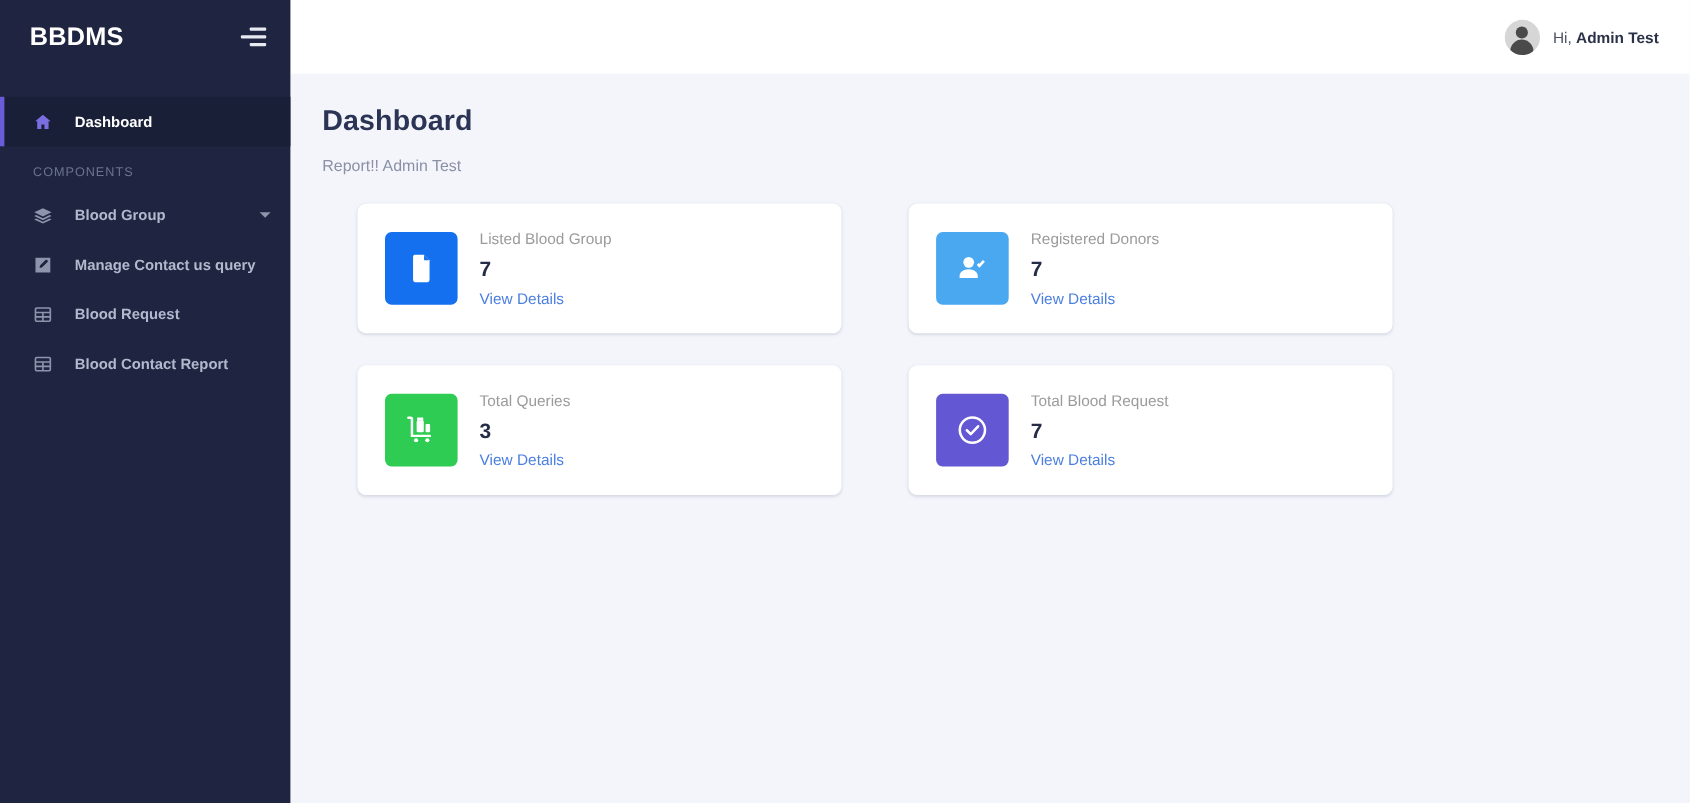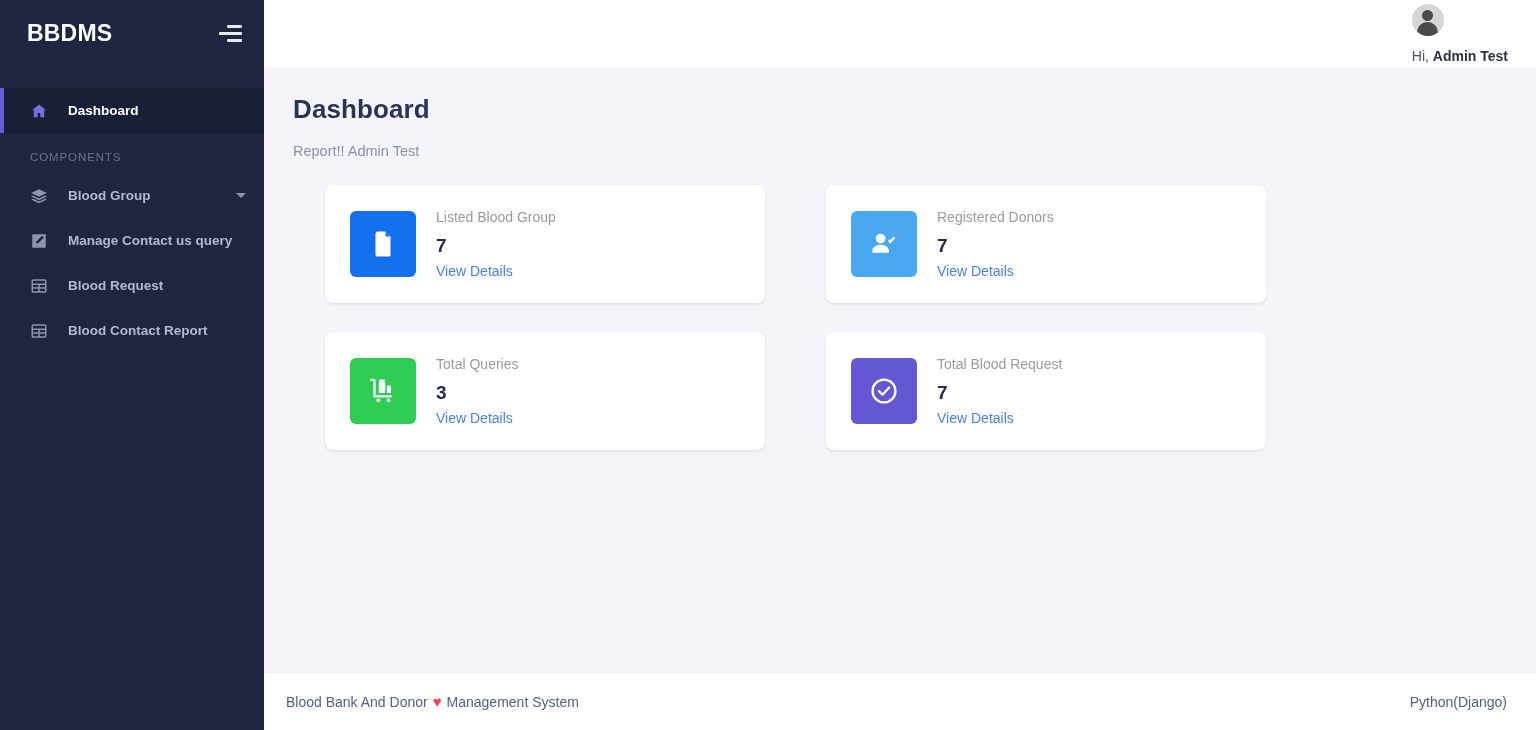--- a/index.html
+++ b/index.html
@@ -119,24 +119,23 @@
     height: 67px;
     min-height: 67px;
     background: #ffffff;
     display: flex;
     align-items: center;
     justify-content: flex-end;
     padding-right: 28px;
   }
   .user-chip {
     display: flex;
-    align-items: flex-start;
+    align-items: center;
     gap: 12px;
     cursor: pointer;
-    flex-direction: column;
   }
   .avatar {
     width: 32px; height: 32px;
     border-radius: 50%;
     background: #d6d6d6;
     overflow: hidden;
     position: relative;
     display: block;
   }
   .avatar .head {
@@ -392,23 +391,15 @@
           <div class="card-body">
             <span class="card-label">Total Blood Request</span>
             <span class="card-count">7</span>
             <a class="card-link">View Details</a>
           </div>
         </div>
 
       </div>
     </div>
 
-    <footer class="footer">
-      <div class="left">
-        <span>Blood Bank And Donor</span>
-        <span class="heart">♥</span>
-        <span>Management System</span>
-      </div>
-      <div class="right">Python(Django)</div>
-    </footer>
 
   </section>
 </div>
 
 </body></html>

